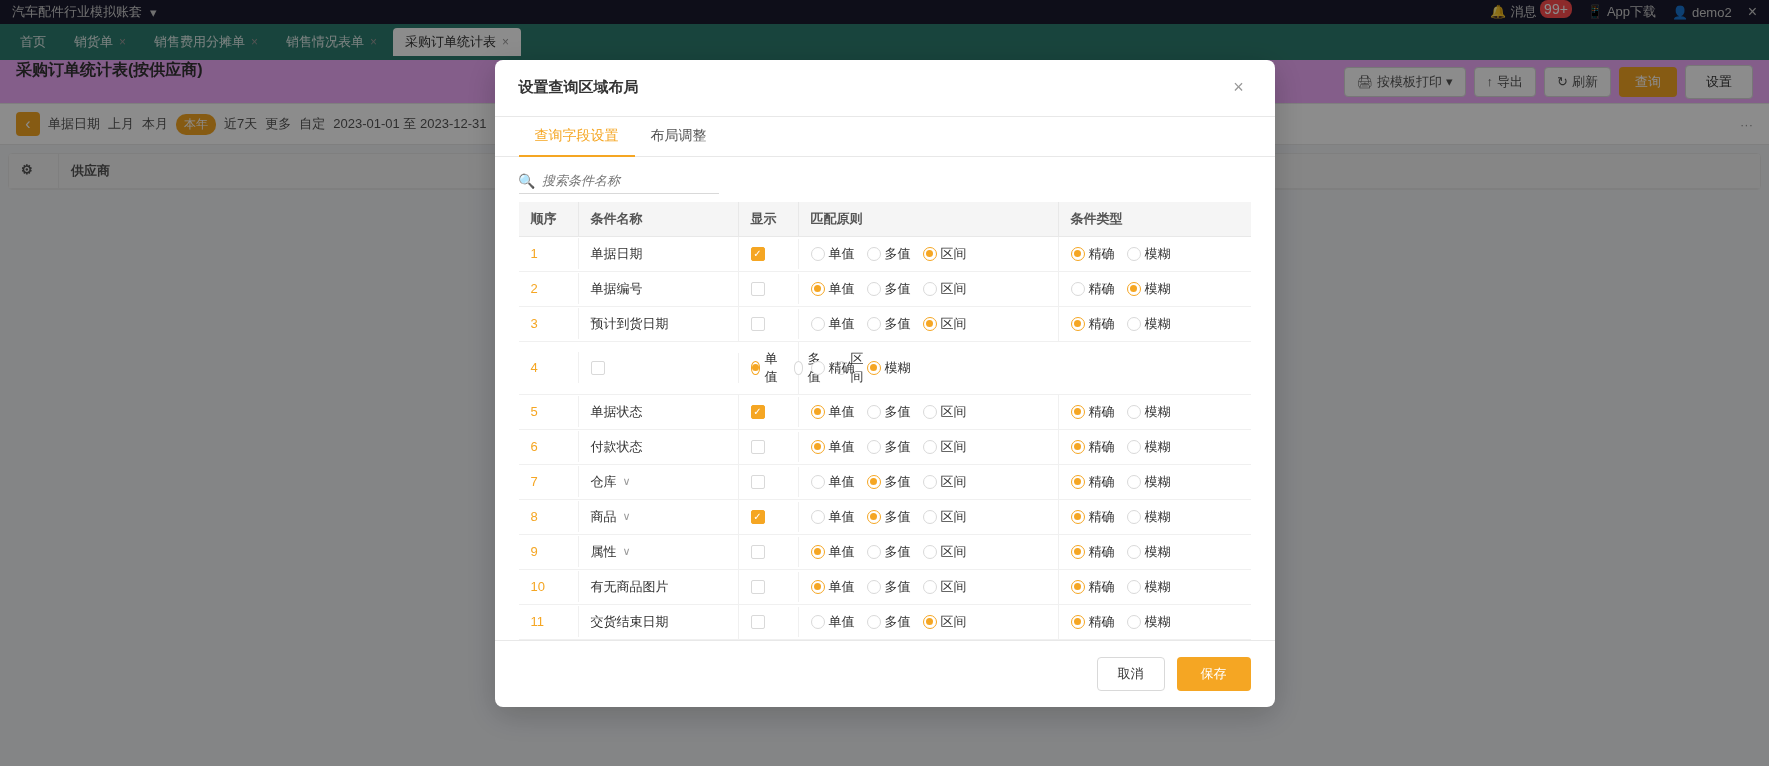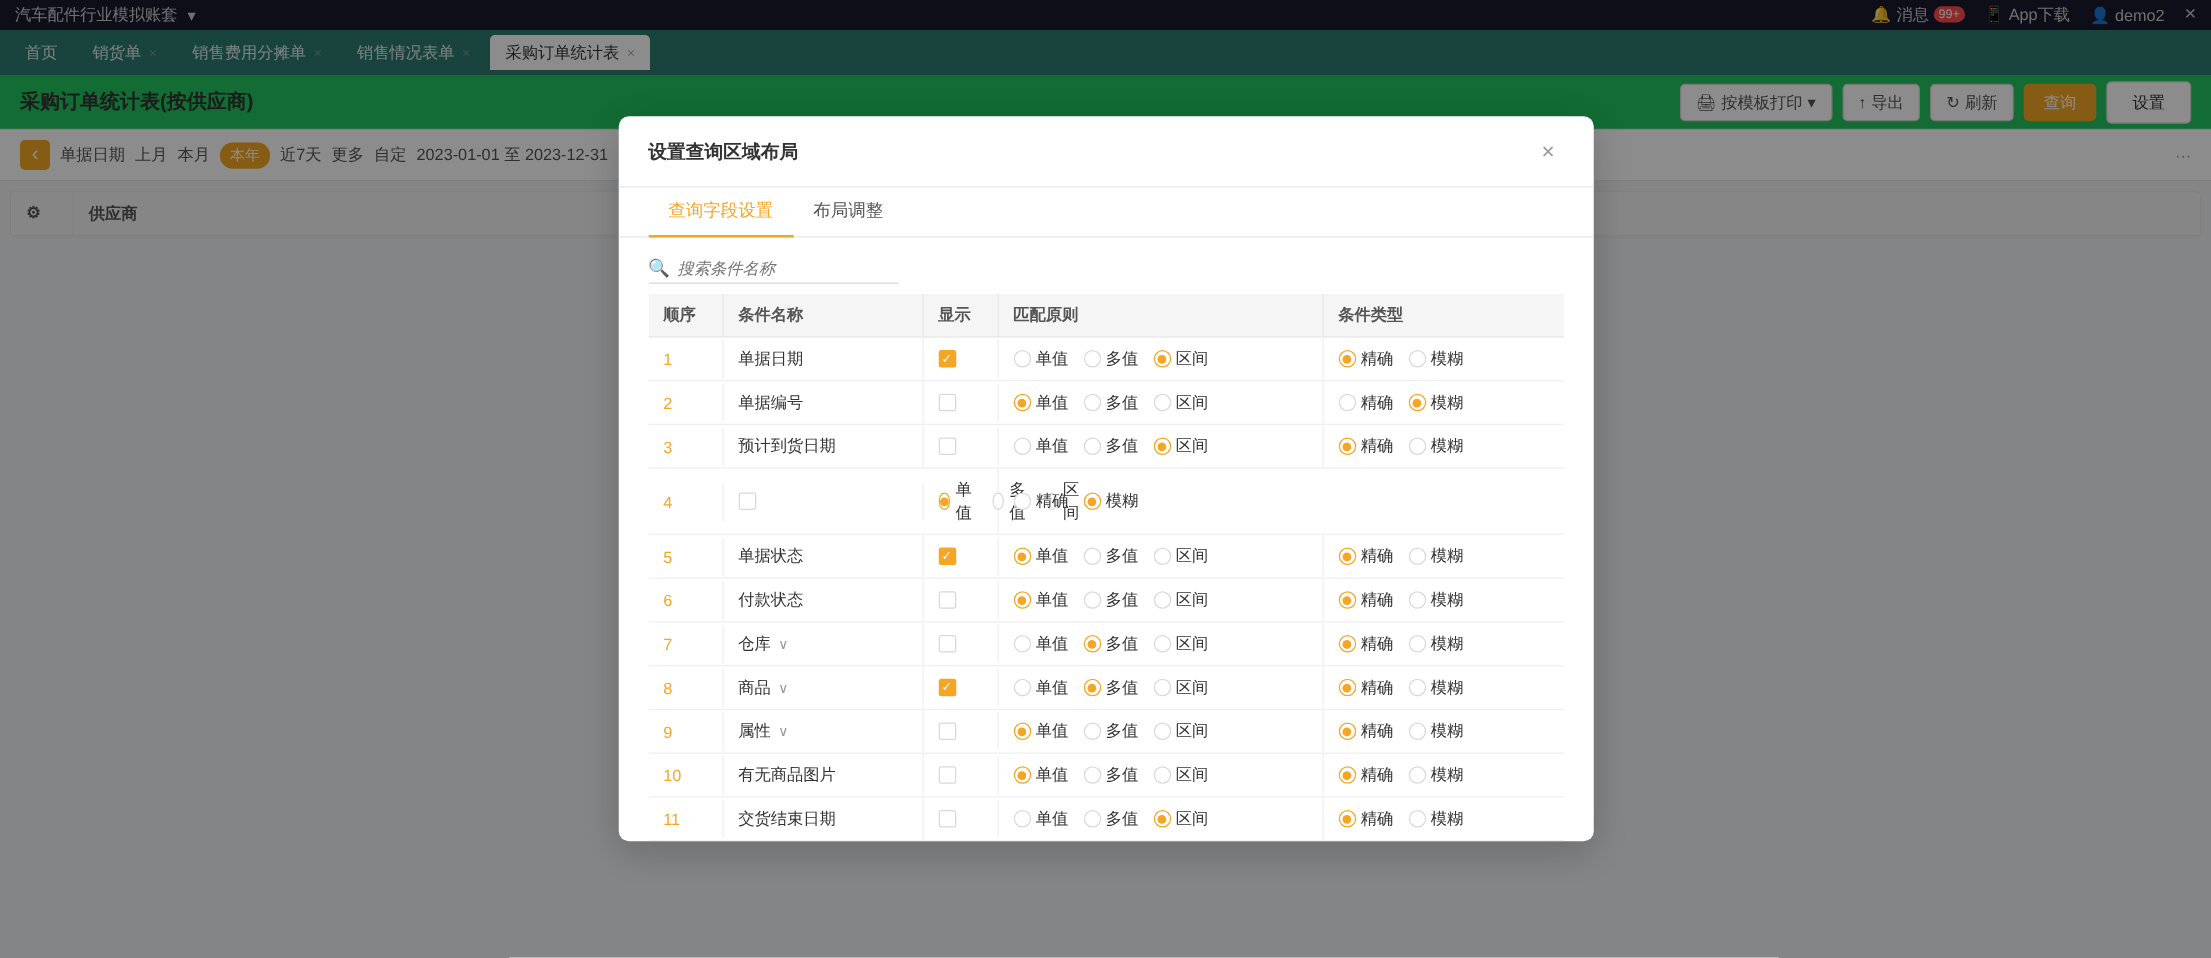--- a/index.html
+++ b/index.html
@@ -14,21 +14,21 @@
       justify-content: space-between;
       padding: 0 12px;
       color: #ccc;
     }
     .top-nav-left { display: flex; align-items: center; gap: 8px; font-size: 13px; }
     .top-nav-right { display: flex; align-items: center; gap: 16px; font-size: 13px; }
     .nav-badge {
       background: #ff4d4f;
       color: white;
       border-radius: 8px;
-      font-size: 10px;
+      font-size: 14px;
       padding: 1px 4px;
       position: relative;
       top: -2px;
     }
     .close-x { color: #ccc; font-size: 16px; cursor: pointer; }
 
     
     .tab-bar {
       height: 36px;
       background: #2d7d6f;
@@ -40,34 +40,32 @@
     .tab-item {
       height: 28px;
       padding: 0 12px;
       border-radius: 4px 4px 0 0;
       display: flex;
       align-items: center;
       font-size: 13px;
       color: rgba(255,255,255,0.85);
       cursor: pointer;
       white-space: nowrap;
-      font-family: Liberation Serif, serif;
     }
     .tab-item.active {
       background: white;
       color: #333;
     }
     .tab-item .tab-close { margin-left: 6px; font-size: 12px; color: #999; }
 
     
     .page-header {
       height: 44px;
-      background: #22c55e;
-      display: flex;
-      align-items: center;
+      background: #f0abfc;
+      display: flex;
       justify-content: space-between;
       padding: 0 16px;
       border-bottom: 1px solid #e8e8e8;
     }
     .page-title { font-size: 16px; font-weight: bold; color: #333; }
     .page-actions { display: flex; align-items: center; gap: 8px; }
     .btn-print, .btn-export, .btn-refresh {
       height: 30px;
       padding: 0 12px;
       border: 1px solid #d9d9d9;
@@ -896,14 +894,18 @@
                 <label class="radio-item">
         <span class="radio-dot "></span>
         <span class="radio-label">模糊</span>
       </label>
               </div>
             </div>
           </div>
         </div>
     </div>
 
+    <div class="dialog-footer">
+      <button class="btn-cancel">取消</button>
+      <button class="btn-save">保存</button>
+    </div>
   </div>
 </div>
 
 </body></html>

